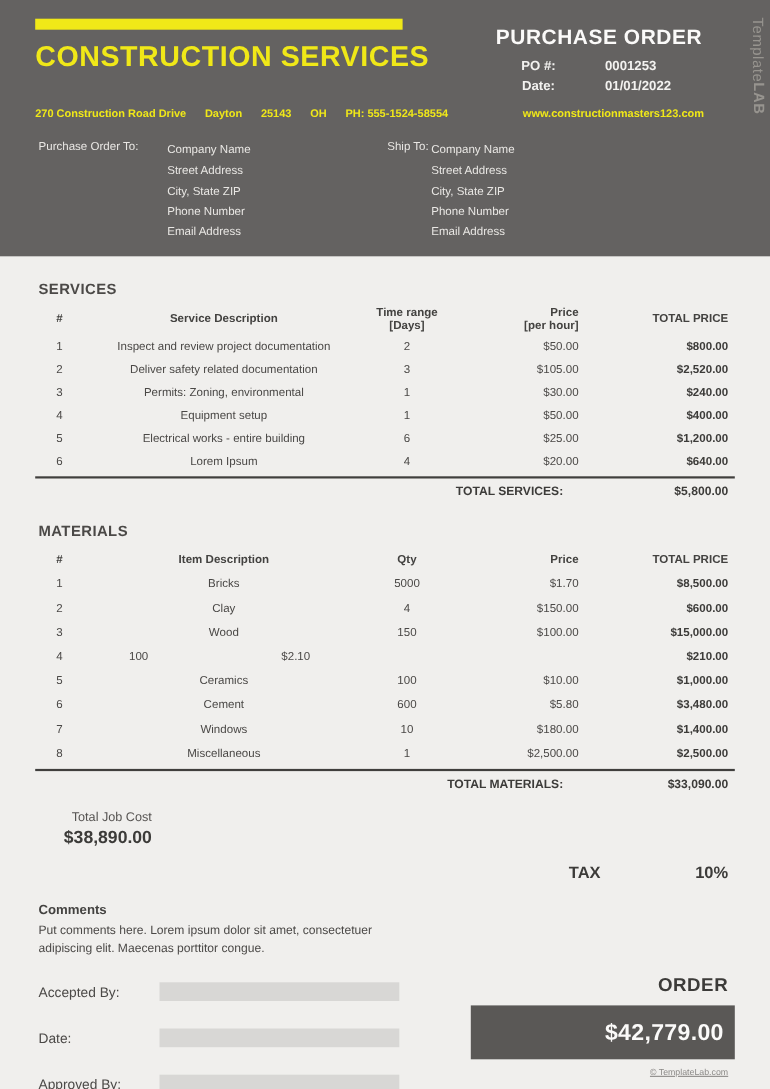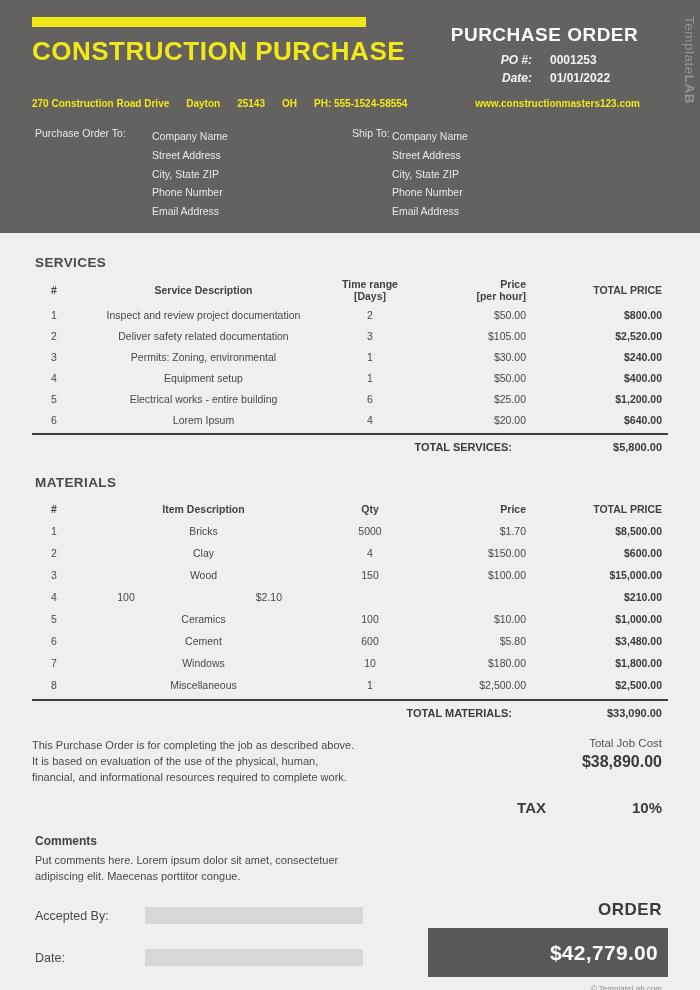--- a/index.html
+++ b/index.html
@@ -18,21 +18,21 @@
     font-family:"Liberation Sans", sans-serif;color:var(--ink);
     position:relative;overflow:hidden;margin:0 auto;
   }
   
   .topbar{height:233px;background:var(--header-bg);position:relative;color:#eceae8;}
   .yellow-bar{position:absolute;left:32px;top:17px;width:334px;height:10px;background:var(--accent);}
   .company{position:absolute;left:32px;top:36px;font-size:26px;font-weight:600;color:var(--accent);letter-spacing:.5px;white-space:nowrap;}
   .po-block{position:absolute;right:58px;top:24px;text-align:center;}
   .po-title{font-size:19px;font-weight:700;color:#fbfaf9;letter-spacing:.5px;margin-bottom:5px;}
   .po-row{display:grid;grid-template-columns:85px 110px;font-size:12px;font-weight:700;color:#f3f2f0;line-height:18px;}
-  .po-row .lbl{text-align:right;font-style:italic;}
+  .po-row .lbl{text-align:center;}
   .po-row .val{text-align:left;padding-left:18px;}
   .contact-row{position:absolute;top:98px;left:32px;right:60px;display:flex;justify-content:space-between;font-size:10px;font-weight:600;color:var(--accent);}
   .addr-segs{display:flex;gap:17px;white-space:nowrap;}
   .addr-row{position:absolute;top:127px;left:35px;right:40px;display:flex;font-size:10.5px;color:#e9e7e4;}
   .addr-label{width:117px;}
   .addr-label.ship{width:40px;}
   .addr-lines{width:200px;line-height:18.8px;}
   .addr-lines.ship{width:160px;}
   .watermark{position:absolute;top:16px;right:3px;writing-mode:vertical-rl;font-size:13.5px;color:#97948f;letter-spacing:.5px;}
   .watermark b{font-weight:700;}
@@ -82,21 +82,21 @@
   .total-box span{font-size:21px;font-weight:700;color:#fbfaf9;letter-spacing:.3px;}
   .credit{display:block;margin-top:7px;text-align:right;padding-right:6px;font-size:8px;color:#8b8987;text-decoration:underline;}
 </style>
 </head>
 <body>
 
 <div class="page">
 
   <header class="topbar">
     <div class="yellow-bar"></div>
-    <div class="company">CONSTRUCTION PURCHASE</div>
+    <div class="company">CONSTRUCTION SERVICES</div>
 
     <div class="po-block">
       <div class="po-title">PURCHASE ORDER</div>
       <div class="po-row">
         <span class="lbl">PO #:</span>
         <span class="val">0001253</span>
       </div>
       <div class="po-row">
         <span class="lbl">Date:</span>
         <span class="val">01/01/2022</span>
@@ -244,42 +244,37 @@
         <span class="c-desc">Cement</span>
         <span class="c-qty">600</span>
         <span class="c-price">$5.80</span>
         <span class="c-total">$3,480.00</span>
       </div>
       <div class="trow mrow">
         <span class="c-num">7</span>
         <span class="c-desc">Windows</span>
         <span class="c-qty">10</span>
         <span class="c-price">$180.00</span>
-        <span class="c-total">$1,800.00</span>
+        <span class="c-total">$1,400.00</span>
       </div>
       <div class="trow mrow">
         <span class="c-num">8</span>
         <span class="c-desc">Miscellaneous</span>
         <span class="c-qty">1</span>
         <span class="c-price">$2,500.00</span>
         <span class="c-total">$2,500.00</span>
       </div>
       <div class="tbl-rule"></div>
       <div class="tbl-total">
         <span class="label">TOTAL MATERIALS:</span>
         <span class="value">$33,090.00</span>
       </div>
     </div>
 
     <div class="summary-row">
-      <div class="note">
-        <div>This Purchase Order is for completing the job as described above.</div>
-        <div>It is based on evaluation of the use of the physical, human,</div>
-        <div>financial, and informational resources required to complete work.</div>
-      </div>
       <div class="jobcost">
         <div class="lbl">Total Job Cost</div>
         <div class="val">$38,890.00</div>
       </div>
     </div>
 
     <div class="tax-row">
       <span class="lbl">TAX</span>
       <span class="val">10%</span>
     </div>

